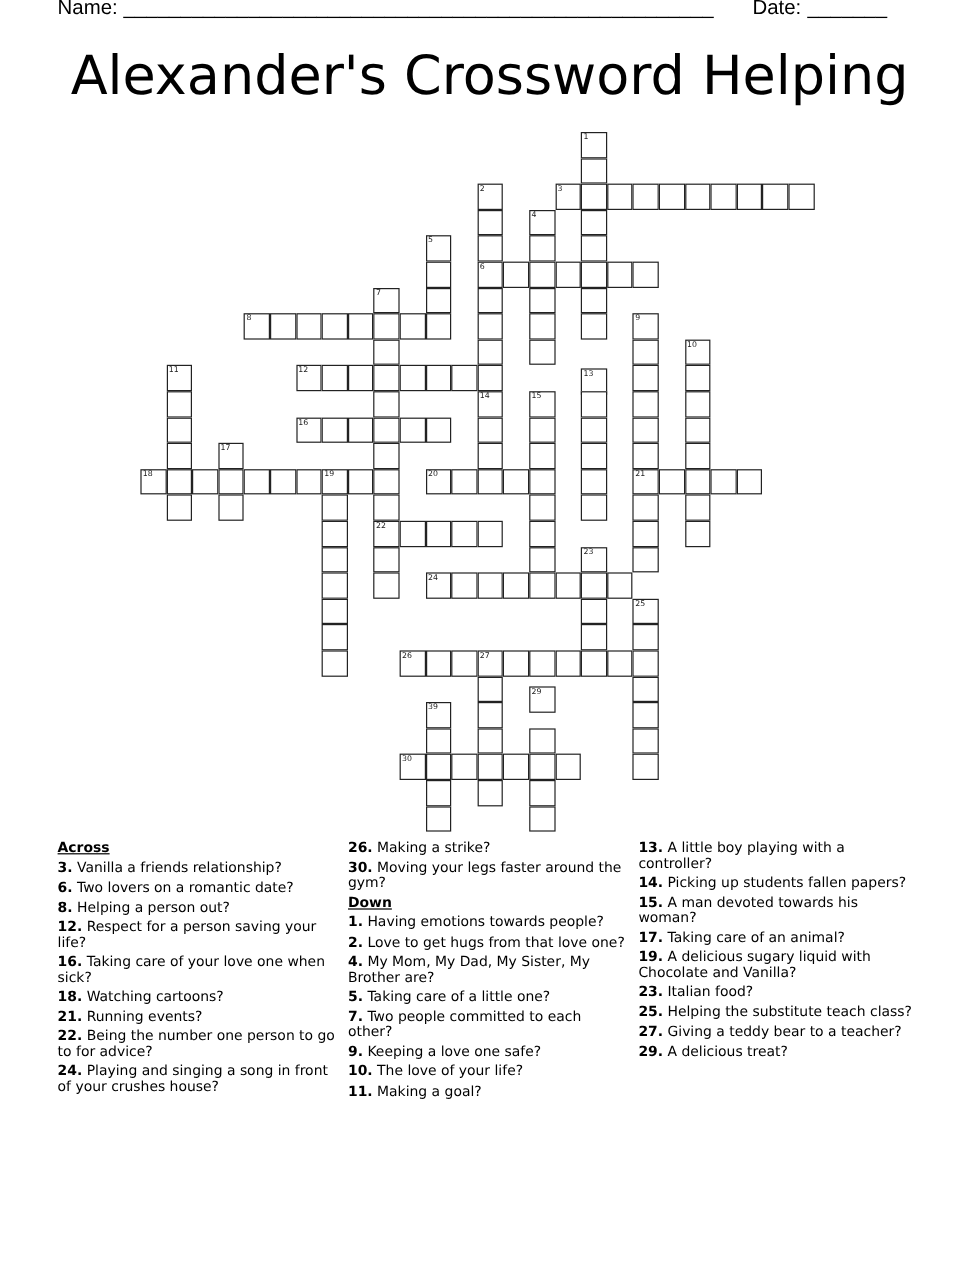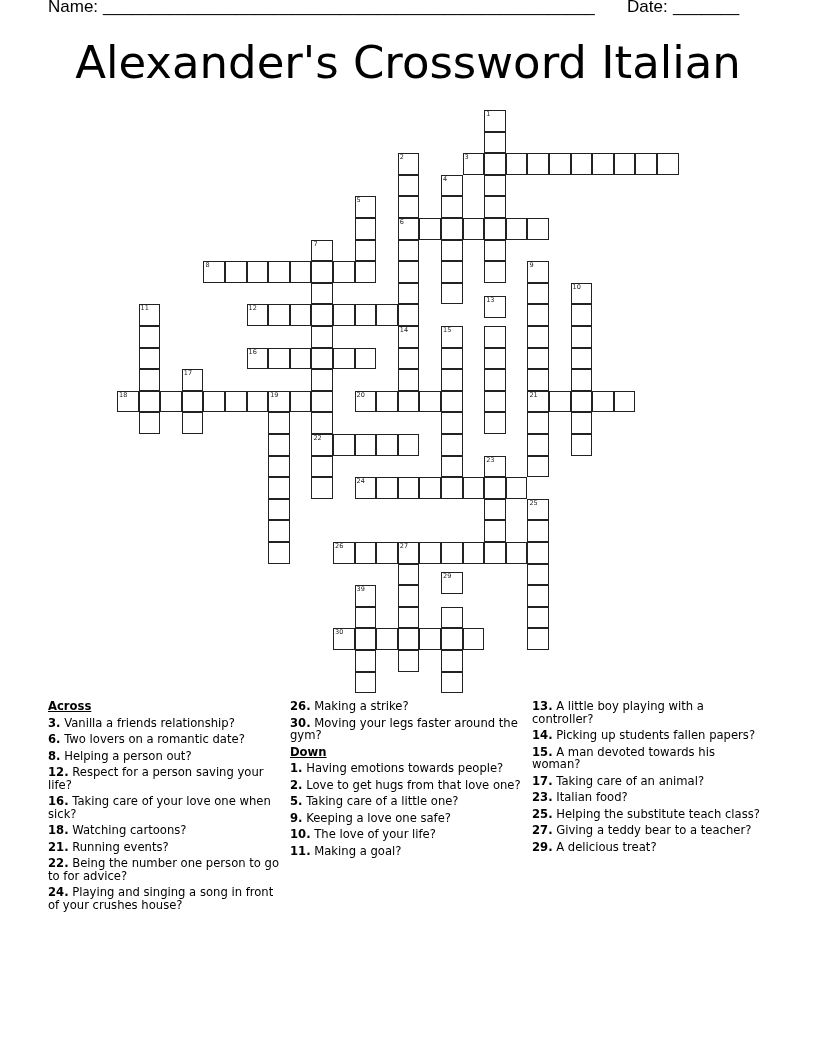--- a/index.html
+++ b/index.html
@@ -25,21 +25,21 @@
 </head>
 <body>
 
 <div class="header-line">
   <span class="name-label">Name:</span>
   <span class="name-blank">____________________________________________________</span>
   <span class="date-label">Date:</span>
   <span class="date-blank">_______</span>
 </div>
 
-<div class="title">Alexander's Crossword Italian</div>
+<div class="title">Alexander's Crossword Helping</div>
 
 <div class="grid" id="grid">
     <div class="cell" style="left: 484.2px; top: 110px;">
       <span class="num">1</span>
     </div>
     <div class="cell" style="left: 484.2px; top: 131.6px;"></div>
     <div class="cell" style="left: 484.2px; top: 153.2px;"></div>
     <div class="cell" style="left: 484.2px; top: 174.8px;"></div>
     <div class="cell" style="left: 484.2px; top: 196.4px;"></div>
     <div class="cell" style="left: 484.2px; top: 218px;"></div>
@@ -143,21 +143,21 @@
     <div class="cell" style="left: 138.6px; top: 412.4px;"></div>
     <div class="cell" style="left: 246.6px; top: 304.4px;">
       <span class="num">12</span>
     </div>
     <div class="cell" style="left: 268.2px; top: 304.4px;"></div>
     <div class="cell" style="left: 289.8px; top: 304.4px;"></div>
     <div class="cell" style="left: 333px; top: 304.4px;"></div>
     <div class="cell" style="left: 354.6px; top: 304.4px;"></div>
     <div class="cell" style="left: 376.2px; top: 304.4px;"></div>
     <div class="cell" style="left: 397.8px; top: 304.4px;"></div>
-    <div class="cell" style="left: 484.2px; top: 296px;">
+    <div class="cell" style="left: 484.2px; top: 307px;">
       <span class="num">13</span>
     </div>
     <div class="cell" style="left: 484.2px; top: 326px;"></div>
     <div class="cell" style="left: 484.2px; top: 347.6px;"></div>
     <div class="cell" style="left: 484.2px; top: 369.2px;"></div>
     <div class="cell" style="left: 484.2px; top: 390.8px;"></div>
     <div class="cell" style="left: 484.2px; top: 412.4px;"></div>
     <div class="cell" style="left: 397.8px; top: 326px;">
       <span class="num">14</span>
     </div>
@@ -291,28 +291,31 @@
       <div class="clue"><span class="n">21.</span> <span>Running events?</span></div>
       <div class="clue"><span class="n">22.</span> <span>Being the number one person to go to for advice?</span></div>
       <div class="clue"><span class="n">24.</span> <span>Playing and singing a song in front of your crushes house?</span></div>
     </div>
   <div class="col c2" id="col2">
       <div class="clue"><span class="n">26.</span> <span>Making a strike?</span></div>
       <div class="clue"><span class="n">30.</span> <span>Moving your legs faster around the gym?</span></div>
       <div class="section-head">Down</div>
       <div class="clue"><span class="n">1.</span> <span>Having emotions towards people?</span></div>
       <div class="clue"><span class="n">2.</span> <span>Love to get hugs from that love one?</span></div>
+      <div class="clue"><span class="n">4.</span> <span>My Mom, My Dad, My Sister, My Brother are?</span></div>
       <div class="clue"><span class="n">5.</span> <span>Taking care of a little one?</span></div>
+      <div class="clue"><span class="n">7.</span> <span>Two people committed to each other?</span></div>
       <div class="clue"><span class="n">9.</span> <span>Keeping a love one safe?</span></div>
       <div class="clue"><span class="n">10.</span> <span>The love of your life?</span></div>
       <div class="clue"><span class="n">11.</span> <span>Making a goal?</span></div>
     </div>
   <div class="col c3" id="col3">
       <div class="clue"><span class="n">13.</span> <span>A little boy playing with a controller?</span></div>
       <div class="clue"><span class="n">14.</span> <span>Picking up students fallen papers?</span></div>
       <div class="clue"><span class="n">15.</span> <span>A man devoted towards his woman?</span></div>
       <div class="clue"><span class="n">17.</span> <span>Taking care of an animal?</span></div>
+      <div class="clue"><span class="n">19.</span> <span>A delicious sugary liquid with Chocolate and Vanilla?</span></div>
       <div class="clue"><span class="n">23.</span> <span>Italian food?</span></div>
       <div class="clue"><span class="n">25.</span> <span>Helping the substitute teach class?</span></div>
       <div class="clue"><span class="n">27.</span> <span>Giving a teddy bear to a teacher?</span></div>
       <div class="clue"><span class="n">29.</span> <span>A delicious treat?</span></div>
     </div>
 </div>
 
 </body></html>

